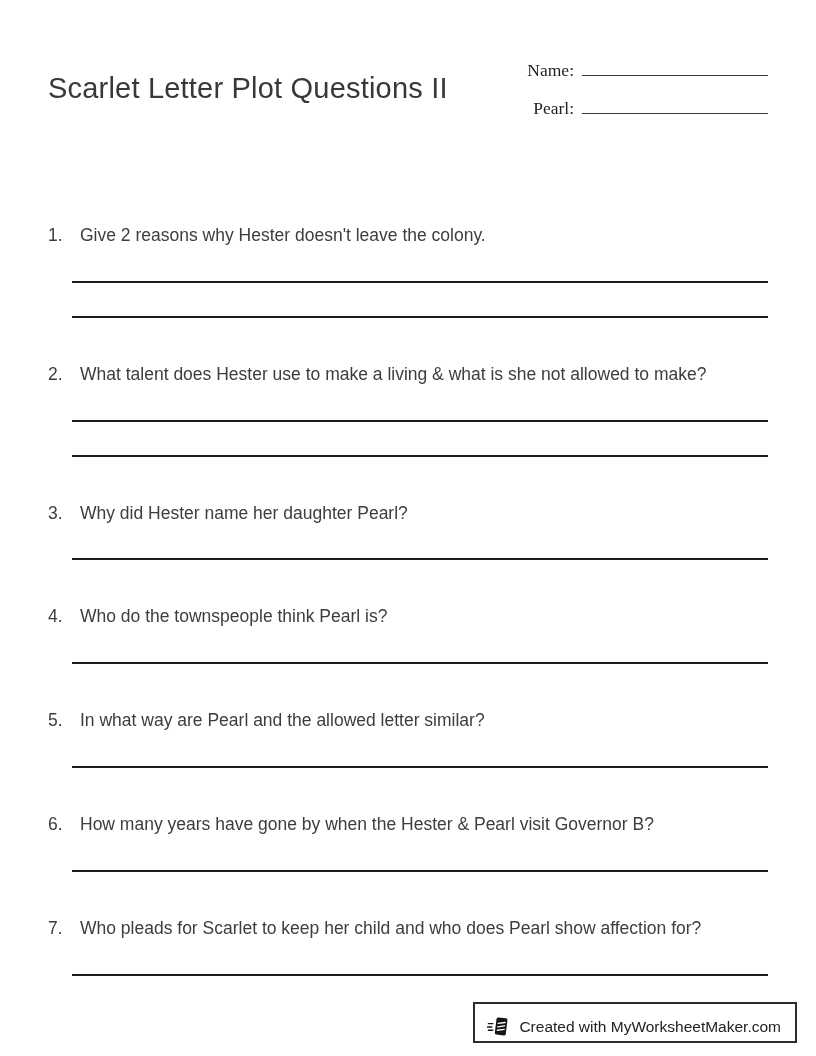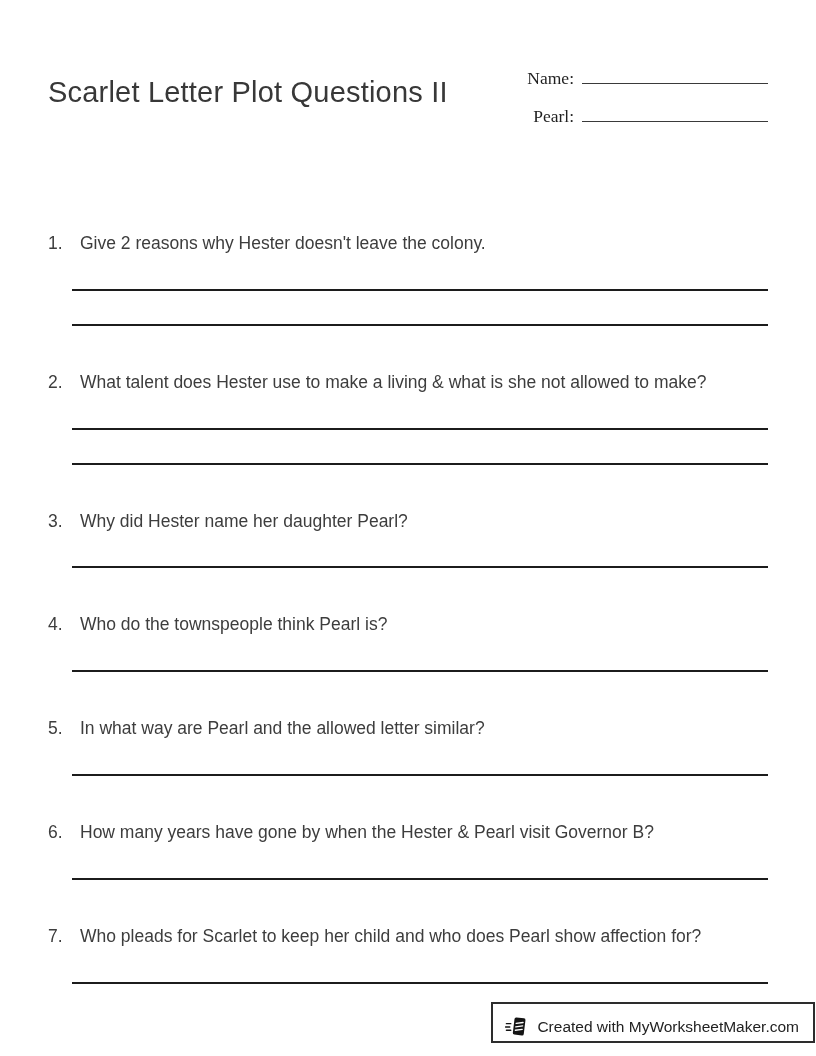--- a/index.html
+++ b/index.html
@@ -23,21 +23,21 @@
   }
   .title {
     width: 455px;
     font-size: 29px;
     font-weight: 400;
     line-height: 1.38;
     color: #383838;
     letter-spacing: 0.2px;
   }
   .name-date {
-    margin-top: 20px;
+    margin-top: 12px;
     font-family: "Liberation Serif", serif;
     font-size: 17.5px;
     color: #1f1f1f;
   }
   .nd-row {
     display: flex;
     align-items: baseline;
     justify-content: flex-end;
     height: 38px;
   }
@@ -64,21 +64,21 @@
   .answer-line {
     margin-top: 33px;
     margin-left: 24px;
     border-bottom: 2.5px solid #1c1c1c;
     height: 1px;
   }
 
   
   .footer-badge {
     position: absolute;
-    right: 1px;
+    right: 19px;
     bottom: 13px;
     height: 41px;
     border: 2px solid #2d2d2d;
     background: #ffffff;
     display: flex;
     align-items: center;
     gap: 9px;
     padding: 8px 14px 0 12px;
     font-size: 15.5px;
     color: #222222;

